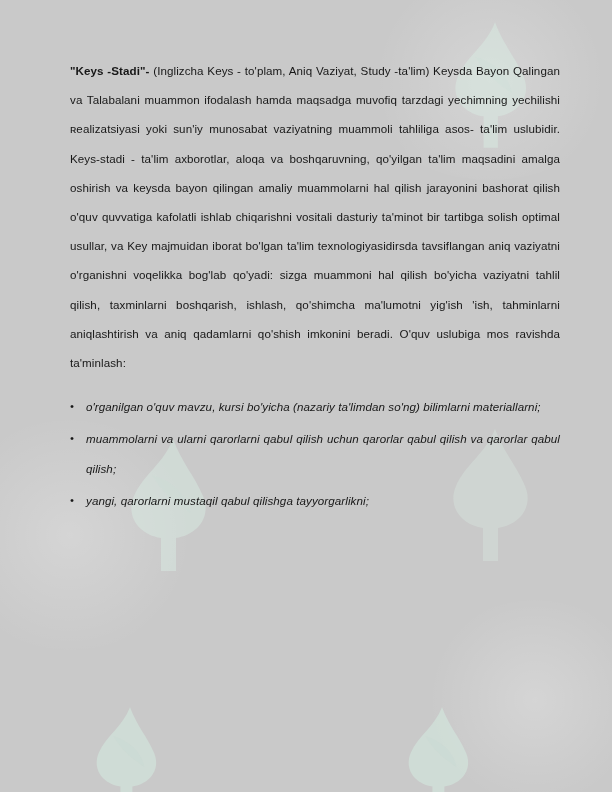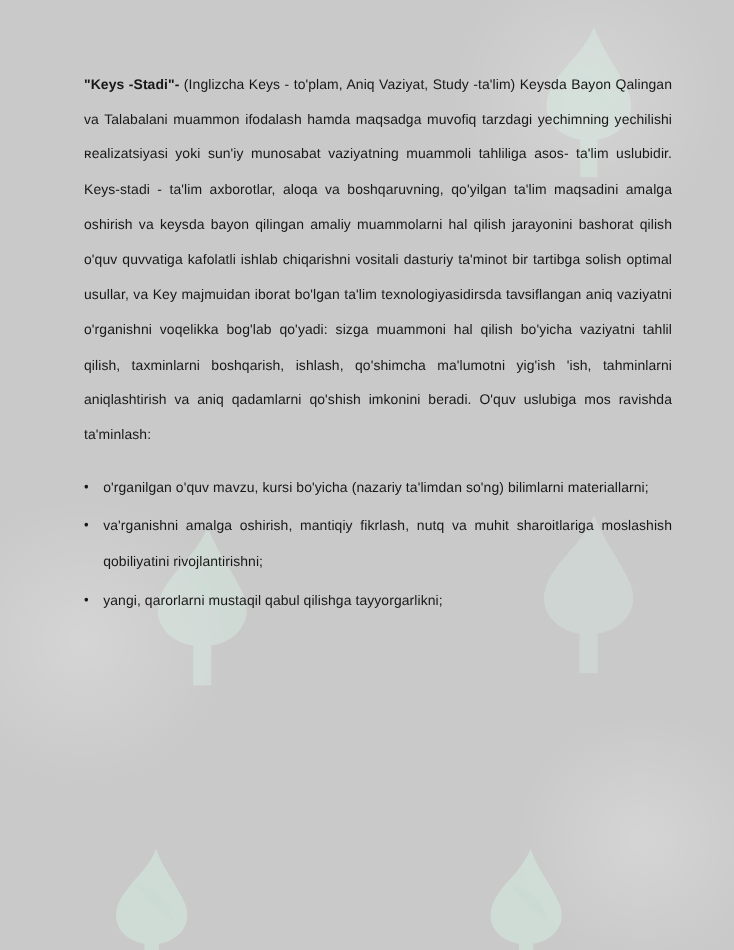--- a/index.html
+++ b/index.html
@@ -67,20 +67,21 @@
   }
 
   p.para b {
     font-weight: bold;
   }
 
   ul.bullets {
     list-style: none;
     margin: 0;
     padding: 0;
+    font-style: italic;
   }
   li.bullet {
     position: relative;
     margin: 0 0 3px 0;
     padding-left: 16px;
     font-size: 11.6px;
     line-height: 29.2px;
     color: #171717;
     text-align: justify;
     text-justify: inter-word;
@@ -151,18 +152,18 @@
   </div>
 
   <div id="content">
 
     <p class="para"><b>"Keys -Stadi"-</b><span> (Inglizcha Keys - to'plam, Aniq Vaziyat, Study -ta'lim) Keysda Bayon Qalingan va Talabalani muammon ifodalash hamda maqsadga muvofiq tarzdagi yechimning yechilishi ʀealizatsiyasi yoki sun'iy munosabat vaziyatning muammoli tahliliga asos- ta'lim uslubidir. Keys-stadi - ta'lim axborotlar, aloqa va boshqaruvning, qo'yilgan ta'lim maqsadini amalga oshirish va keysda bayon qilingan amaliy muammolarni hal qilish jarayonini bashorat qilish o'quv quvvatiga kafolatli ishlab chiqarishni vositali dasturiy ta'minot bir tartibga solish optimal usullar, va Key majmuidan iborat bo'lgan ta'lim texnologiyasidirsda tavsiflangan aniq vaziyatni o'rganishni voqelikka bog'lab qo'yadi: sizga muammoni hal qilish bo'yicha vaziyatni tahlil qilish, taxminlarni boshqarish, ishlash, qo'shimcha ma'lumotni yig'ish 'ish, tahminlarni aniqlashtirish va aniq qadamlarni qo'shish imkonini beradi. O'quv uslubiga mos ravishda ta'minlash:</span></p>
 
     <div class="spacer-top"></div>
 
     <ul class="bullets">
       <li class="bullet">o'rganilgan o'quv mavzu, kursi bo'yicha (nazariy ta'limdan so'ng) bilimlarni materiallarni;</li>
-      <li class="bullet">va'rganishni amalga oshirish, mantiqiy fikrlash, nutq va muhit sharoitlariga moslashish qobiliyatini rivojlantirishni;</li>
+      <li class="bullet">muammolarni va ularni qarorlarni qabul qilish uchun qarorlar qabul qilish va qarorlar qabul qilish;</li>
       <li class="bullet">yangi, qarorlarni mustaqil qabul qilishga tayyorgarlikni;</li>
     </ul>
 
   </div>
 </div>
 
 </body></html>

